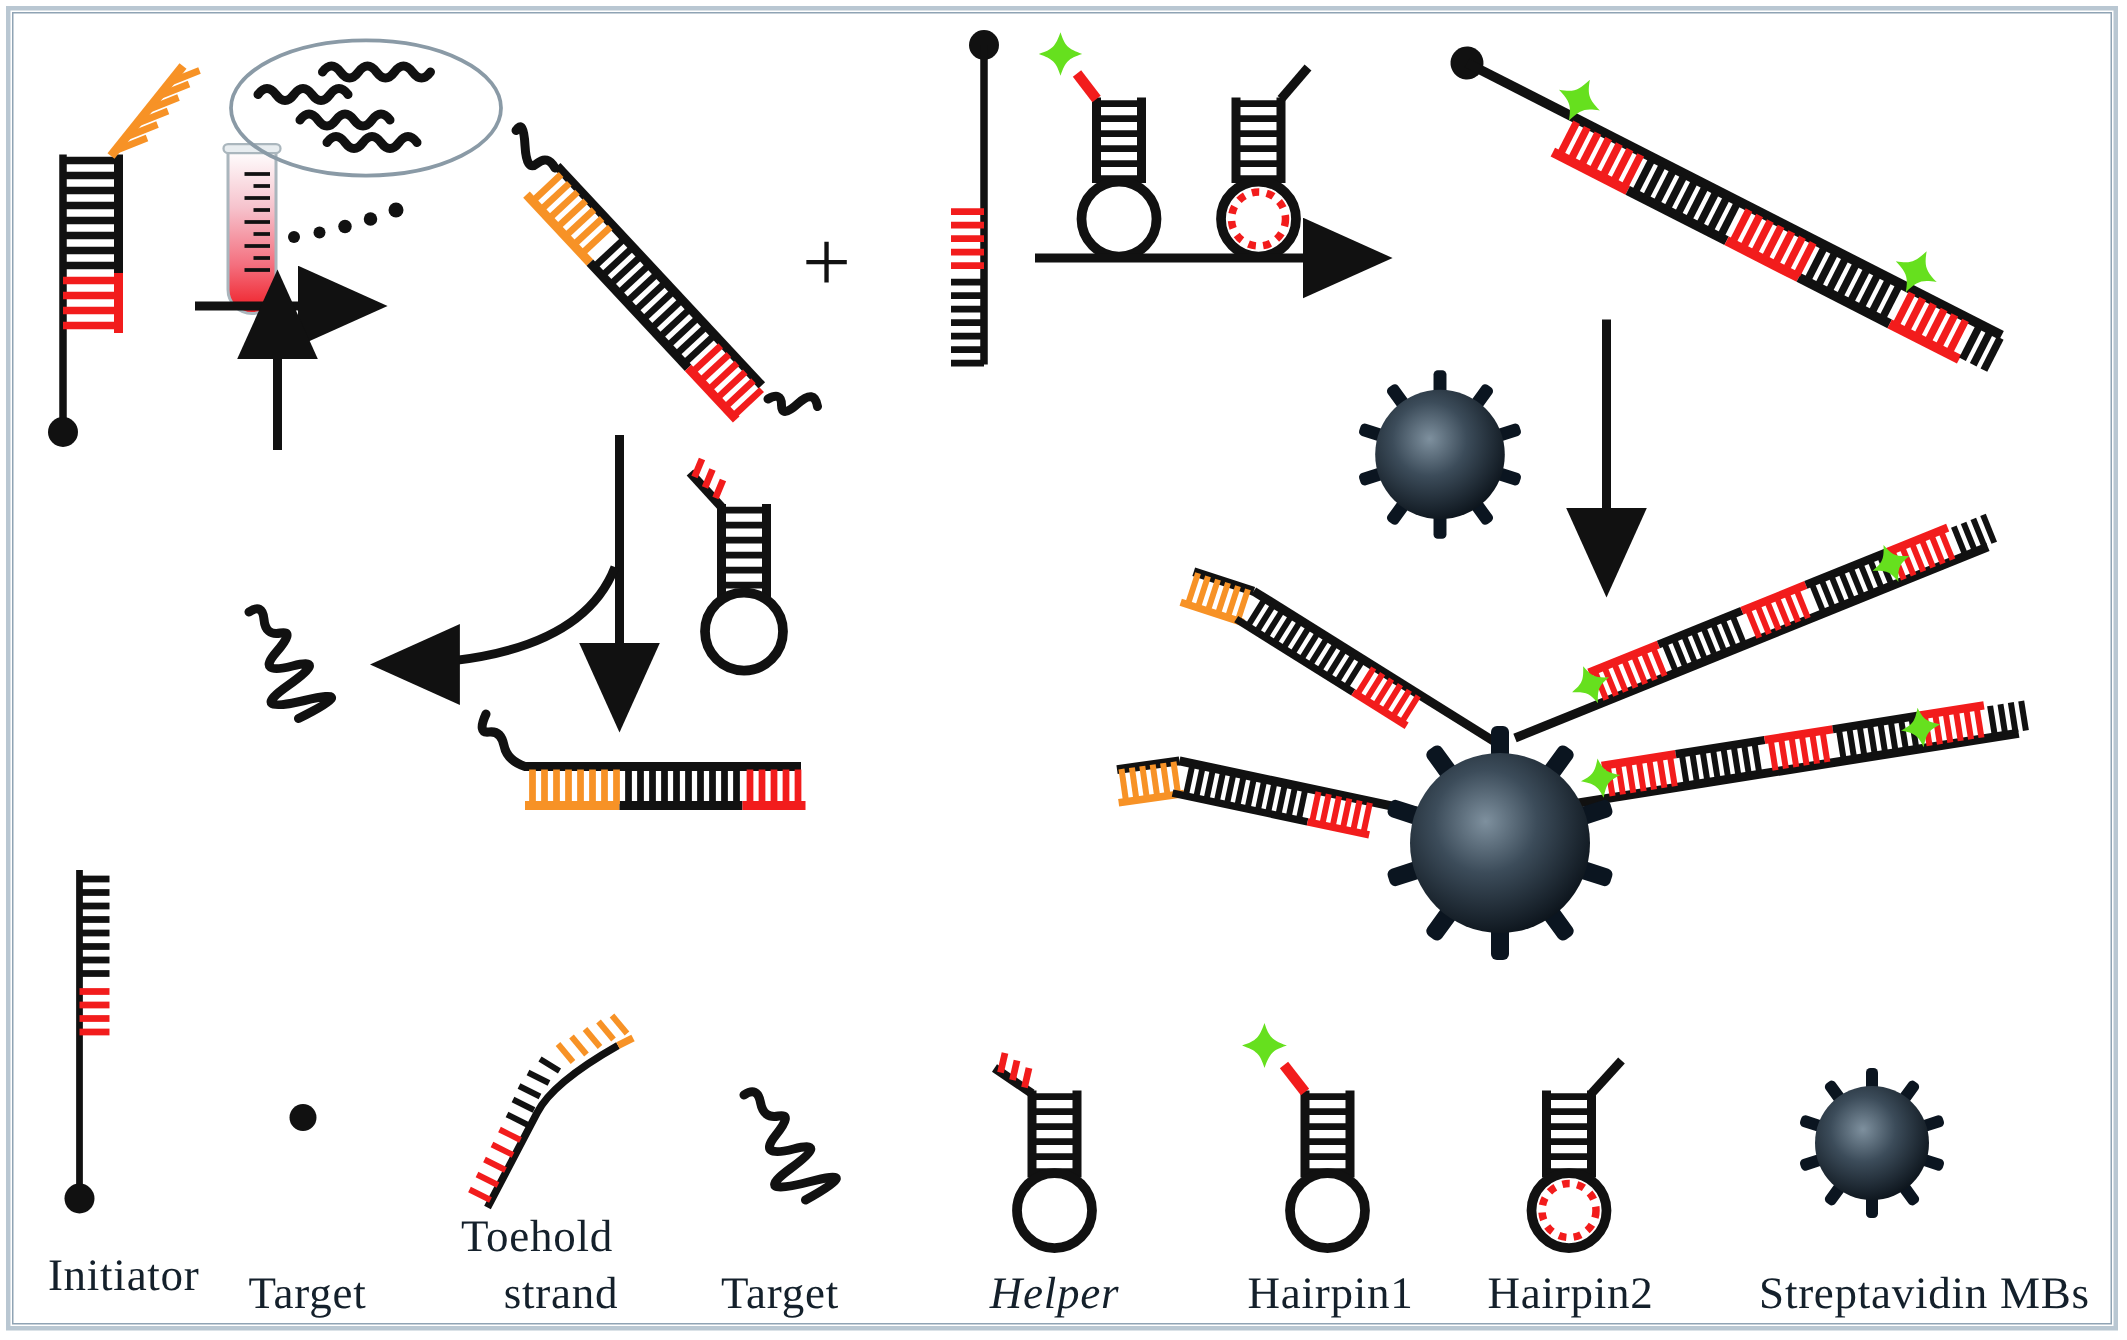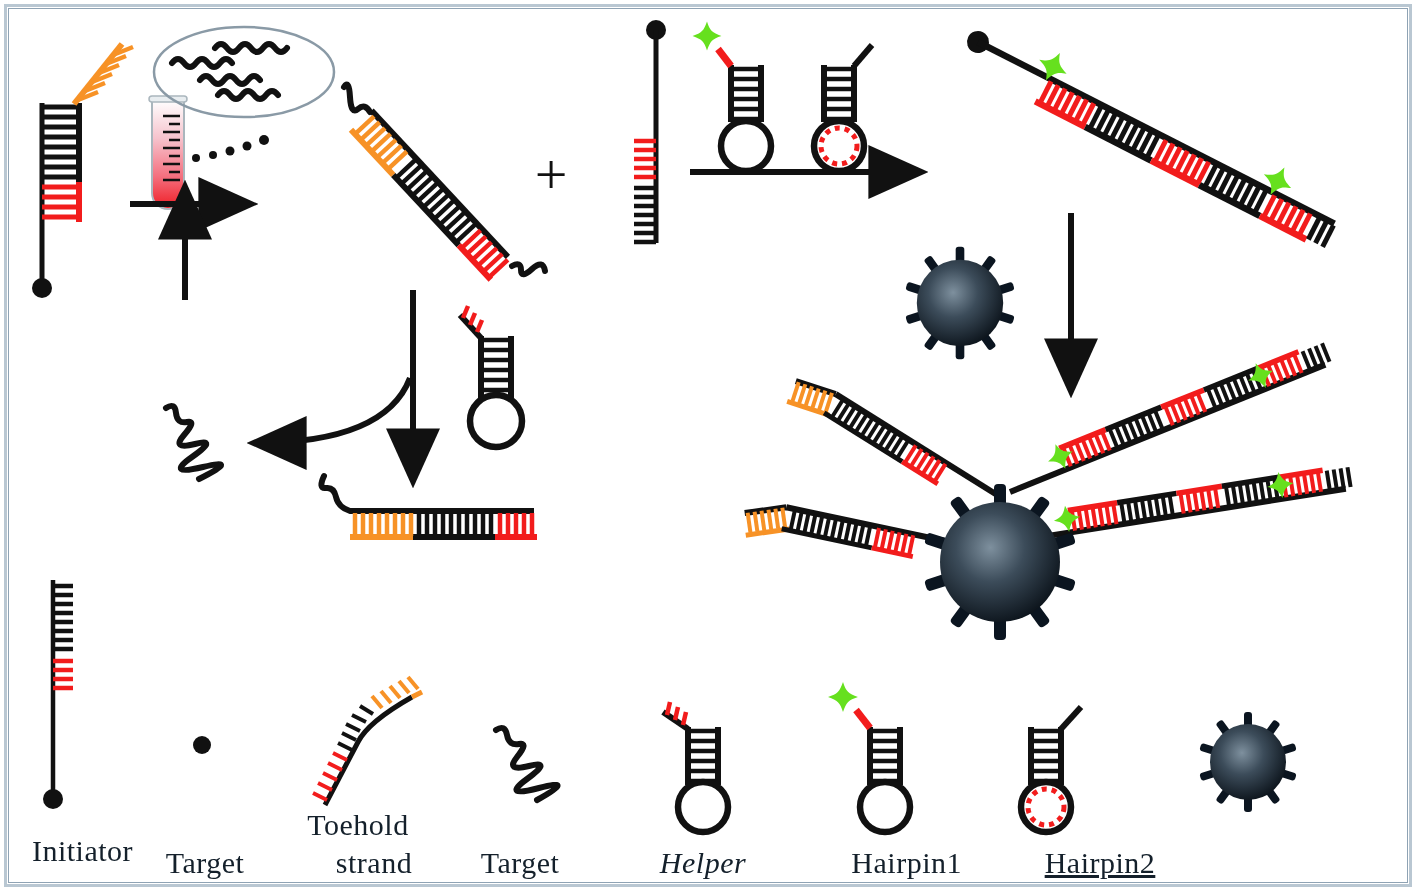--- a/index.html
+++ b/index.html
@@ -750,17 +750,18 @@
 
   <div class="legend-label" style="left:140px;top:846px;width:130px;">Target</div>
 
   <div class="legend-label" style="left:288px;top:808px;width:140px;">Toehold</div>
   <div class="legend-label" style="left:304px;top:846px;width:140px;">strand</div>
 
   <div class="legend-label" style="left:455px;top:846px;width:130px;text-align:center;">Target</div>
 
   <div class="legend-label" style="left:638px;top:846px;width:130px;font-style:italic;">Helper</div>
 
-  <div class="legend-label" style="left:812px;top:846px;width:150px;text-align:right;">Hairpin1</div>
-
-  <div class="legend-label" style="left:1025px;top:846px;width:150px;text-decoration:underline;">Hairpin2</div>
-
+  <div class="legend-label" style="left:812px;top:846px;width:150px;">Hairpin1</div>
+
+  <div class="legend-label" style="left:972px;top:846px;width:150px;">Hairpin2</div>
+
+  <div class="legend-label" style="left:1158px;top:846px;width:250px;">Streptavidin MBs</div>
 </div>
 
 </body></html>

